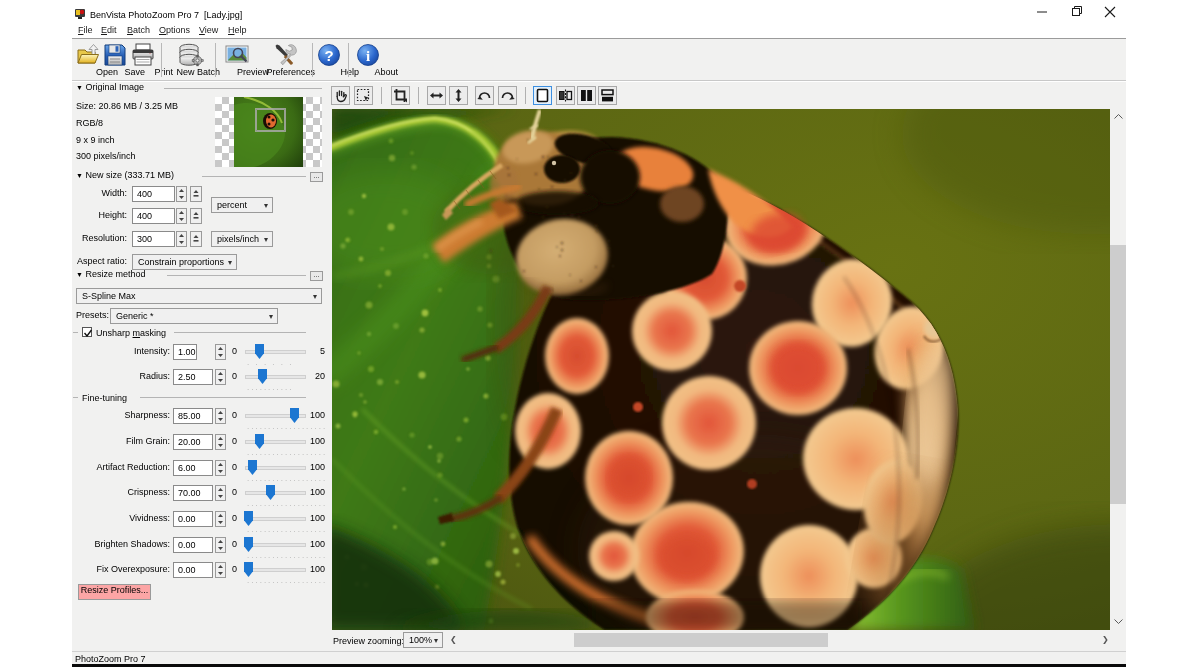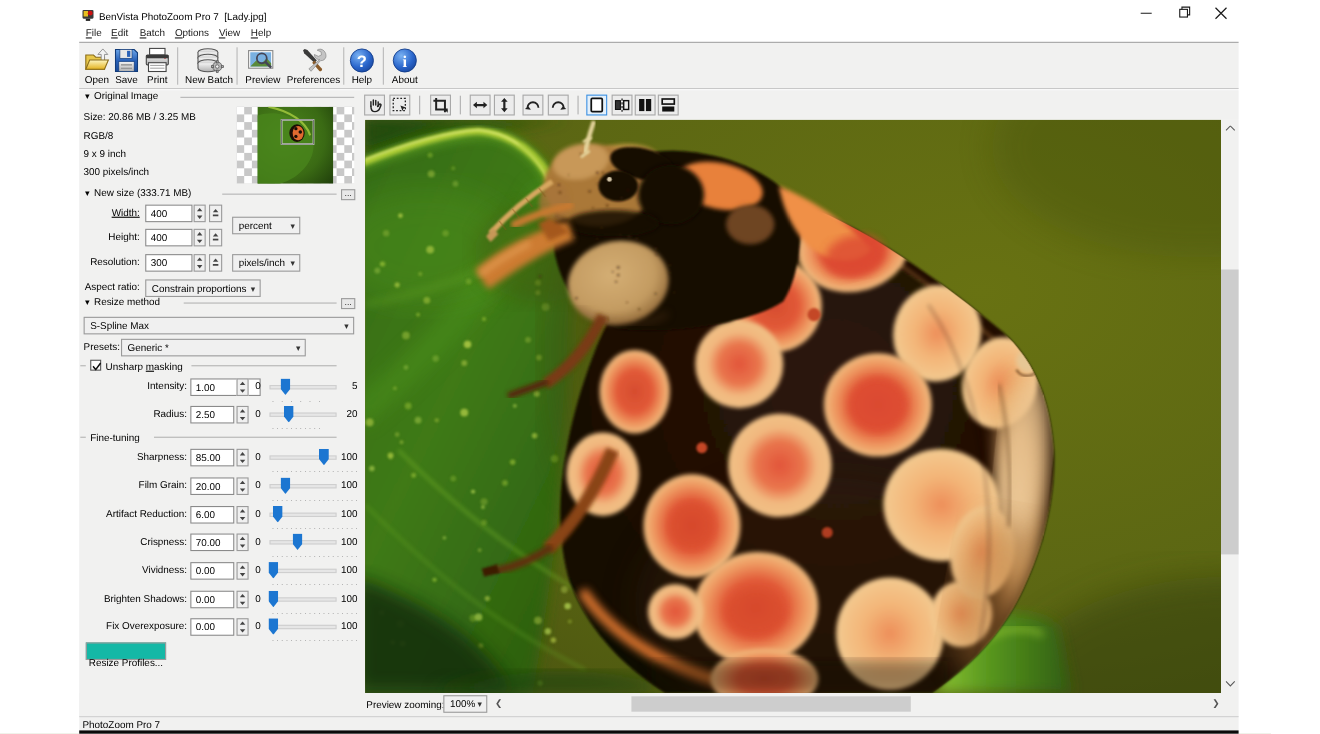--- a/index.html
+++ b/index.html
@@ -15,21 +15,21 @@
 
 #menubar { position:absolute; left:0; top:24px; width:100%; height:15px; background:#ffffff; font-size:9px; color:#1a1a1a; }
 #menubar span { position:absolute; top:1px; }
 #menubar u { text-decoration:underline; }
 #menusep { position:absolute; left:0; top:38px; width:100%; height:1px; background:#9b9b9b; }
 
 
 #toolbar { position:absolute; left:0; top:39px; width:100%; height:42px; background:#f1f1f0; border-bottom:1px solid #c8c8c8; }
 .tbtn { position:absolute; top:4px; text-align:center; font-size:9px; color:#000; white-space:nowrap; }
 .tbtn svg { display:block; margin:0 auto; }
-.tbtn .lbl { margin-top:0px; }
+.tbtn .lbl { margin-top:0px;text-align:right; }
 .tsep { position:absolute; top:4px; width:1px; height:34px; background:#b8b8b8; }
 
 
 #panel { position:absolute; left:0; top:82px; width:260px; height:569px; background:#f1f1f0; font-size:9px; color:#000; }
 #panel .abs, #panel .rlbl, #panel .hdr { white-space:nowrap; }
 .hdr { position:absolute; font-size:9px; color:#000; }
 .hdr .tri { font-size:7px; }
 .hline { position:absolute; height:1px; background:#b4b4b4; }
 .fld { position:absolute; background:#fff; border:1px solid #8a8a8a; font-size:9px; padding-left:4px; padding-top:2px; white-space:nowrap; }
 .spin { position:absolute; width:11px; background:#f0f0f0; border:1px solid #9a9a9a; }
@@ -229,21 +229,21 @@
         <circle cx="35" cy="27" r="1.5" fill="#1a0d06"></circle>
         <rect x="22" y="12" width="29" height="22" fill="none" stroke="#e8e8e8" stroke-width="1.5"></rect>
         <rect x="22" y="12" width="29" height="22" fill="none" stroke="#555" stroke-width="0.7"></rect>
       </svg>
     </div>
 
     <div class="hdr" style="left:4px;top:88px;"><span class="tri">▼</span> New size (333.71 MB)</div>
     <div class="hline" style="left:130px;top:94px;width:104px;"></div>
     <div class="abs" style="left:238px;top:90px;width:13px;height:10px;background:#e8e8e8;border:1px solid #9a9a9a;font-size:8px;text-align:center;line-height:6px;color:#333;">...</div>
 
-    <div class="rlbl" style="left:0px;top:106px;width:55px;text-decoration:underline;">Width:</div>
+    <div class="rlbl" style="left:0px;top:106px;width:55px;">Width:</div>
     <div class="fld" style="left:60px;top:104px;width:43px;height:16px;">400</div>
     <div class="spin" style="left:104px;top:104px;height:16px;"><svg width="9" height="14" style="margin:0 0 0 0">
           <path d="M2 5 l2.5-3 2.5 3z" fill="#444"></path>
           <path d="M2 9 l2.5 3 2.5-3z" fill="#444"></path>
         </svg></div>
     <div class="spin" style="left:118px;top:104px;width:12px;height:16px;"><svg width="10" height="14">
           <path d="M2.5 6 l2.5-3 2.5 3z" fill="#444"></path>
           <rect x="2.5" y="8" width="5" height="1.6" fill="#444"></rect>
         </svg></div>
     <div class="combo" style="left:139px;top:115px;width:62px;height:16px;">percent<span class="arr">▾</span></div>
@@ -285,21 +285,21 @@
     <div class="hline" style="left:1px;top:250px;width:5px;"></div>
     <div class="abs" style="left:10px;top:245px;width:10px;height:10px;background:#fff;border:1px solid #555;">
       <svg width="8" height="8" style="display:block;margin:0.5px">
           <path d="M0.5 4 l2.5 3 4.5-6" fill="none" stroke="#111" stroke-width="1.4"></path>
         </svg>
     </div>
     <div class="abs" style="left:24px;top:246px;">Unsharp <u>m</u>asking</div>
     <div class="hline" style="left:102px;top:250px;width:132px;"></div>
 
     <div class="rlbl" style="left:0px;top:264px;width:98px;">Intensity:</div>
-    <div class="fld" style="left:101px;top:262px;width:64px;height:16px;">1.00</div>
+    <div class="fld" style="left:101px;top:262px;width:24px;height:16px;">1.00</div>
     <div class="spin" style="left:143px;top:262px;height:16px;"><svg width="9" height="14">
           <path d="M2 5 l2.5-3 2.5 3z" fill="#444"></path>
           <path d="M2 9 l2.5 3 2.5-3z" fill="#444"></path>
         </svg></div>
     <div class="abs" style="left:160px;top:264px;">0</div>
     <div class="slider-track" style="left:173px;top:268px;width:61px;"></div>
     <div class="slider-thumb" style="left:183px;top:262px;"></div>
     <div class="dots" style="left:175px;top:276px;">.&nbsp;.&nbsp;.&nbsp;.&nbsp;.&nbsp;.</div>
     <div class="rlbl" style="left:230px;top:264px;width:23px;">5</div>
 
@@ -396,21 +396,21 @@
     <div class="spin" style="left:143px;top:480px;height:16px;"><svg width="9" height="14">
           <path d="M2 5 l2.5-3 2.5 3z" fill="#444"></path>
           <path d="M2 9 l2.5 3 2.5-3z" fill="#444"></path>
         </svg></div>
     <div class="abs" style="left:160px;top:482px;">0</div>
     <div class="slider-track" style="left:173px;top:486px;width:61px;"></div>
     <div class="slider-thumb" style="left:172px;top:480px;"></div>
     <div class="dots" style="left:175px;top:494px;">...................</div>
     <div class="rlbl" style="left:230px;top:482px;width:23px;">100</div>
 
-    <div class="abs" style="left:6px;top:502px;width:73px;height:16px;background:#14b8a6;border:1px solid #9a9a9a;text-align:center;padding-top:12px;">Resize Profiles...</div>
+    <div class="abs" style="left:6px;top:502px;width:73px;height:16px;background:#fca5a5;border:1px solid #9a9a9a;text-align:center;padding-top:0;">Resize Profiles...</div>
   </div>
 
   <div id="toolbar2" class="abs" style="left:258px;top:82px;width:796px;height:27px;background:#f1f1f0;">
     <div class="t2b" style="left:1px;">
         <svg width="17" height="17" viewBox="0 0 17 17">
           <g fill="none" stroke="#222" stroke-width="1.3" stroke-linecap="round">
             <path d="M5.2 9.5 V5.4"></path>
             <path d="M7.4 8.5 V3.9"></path>
             <path d="M9.6 8.5 V4.3"></path>
             <path d="M11.8 9.5 V5.6"></path>

